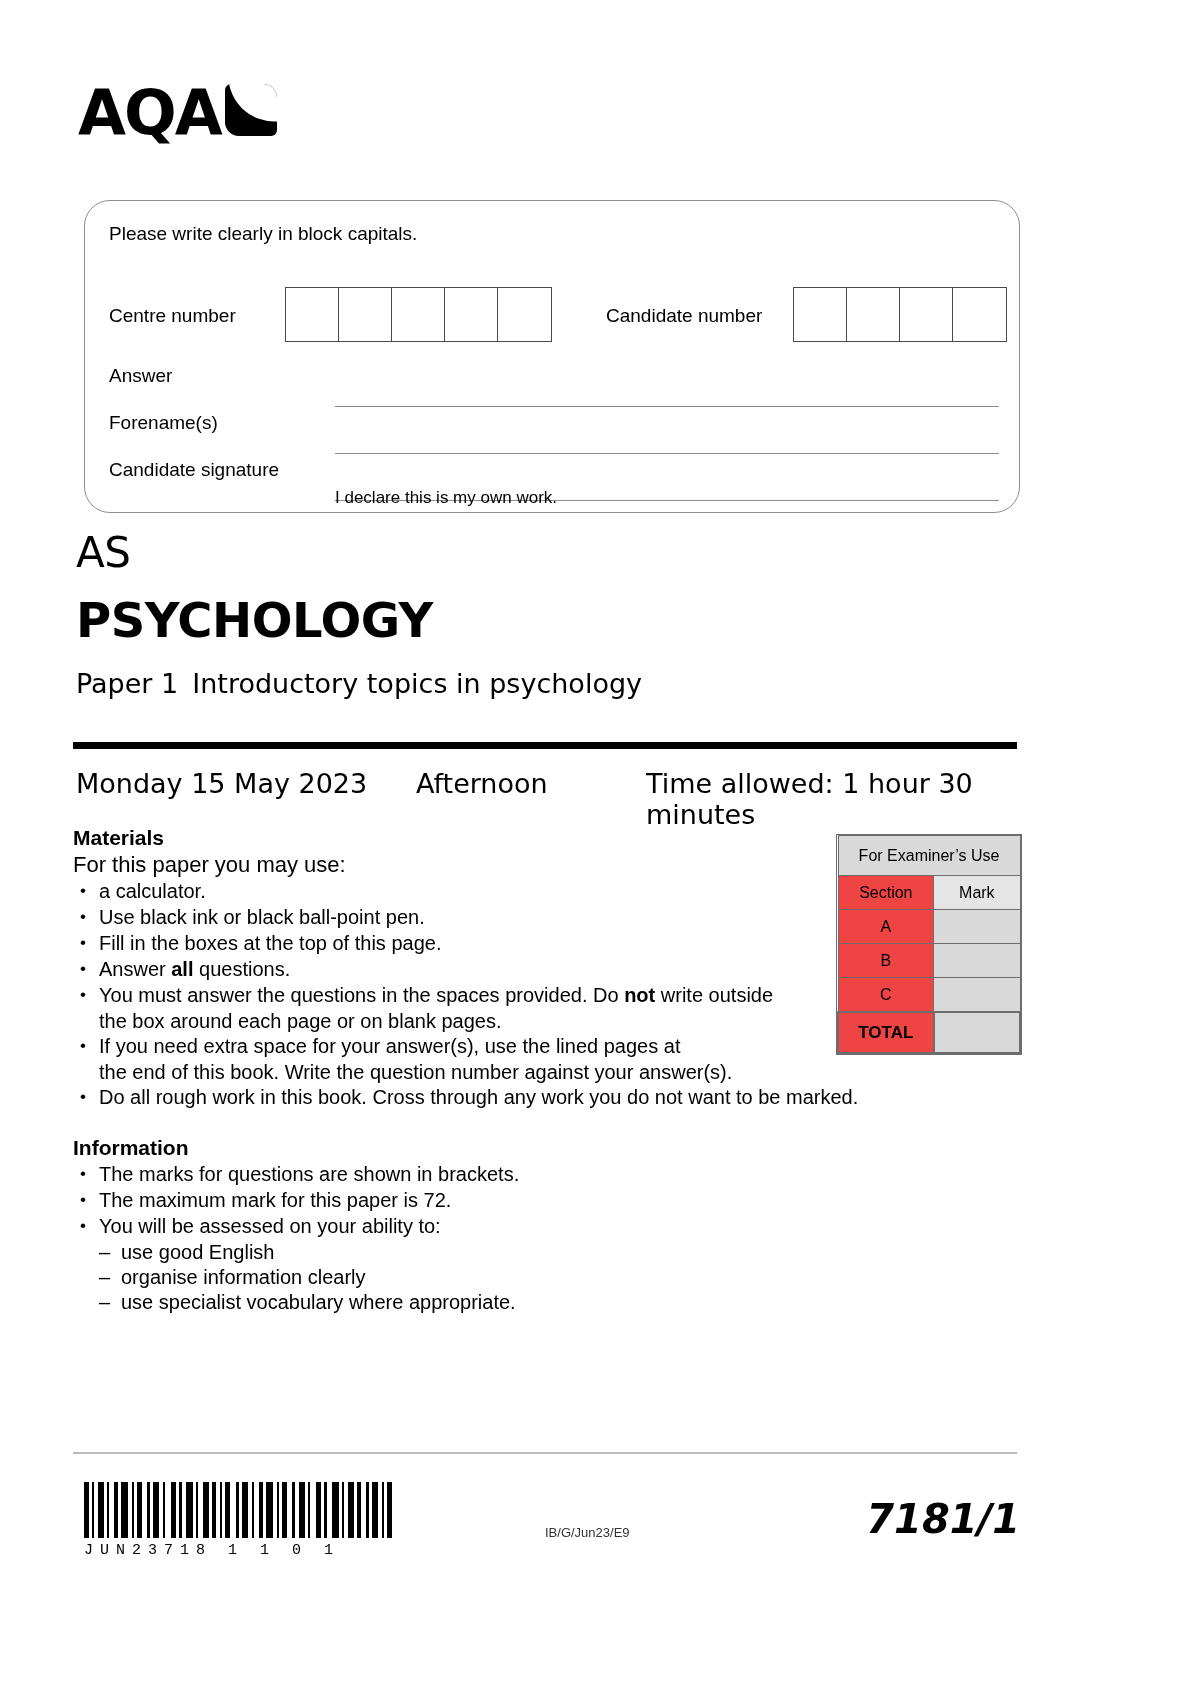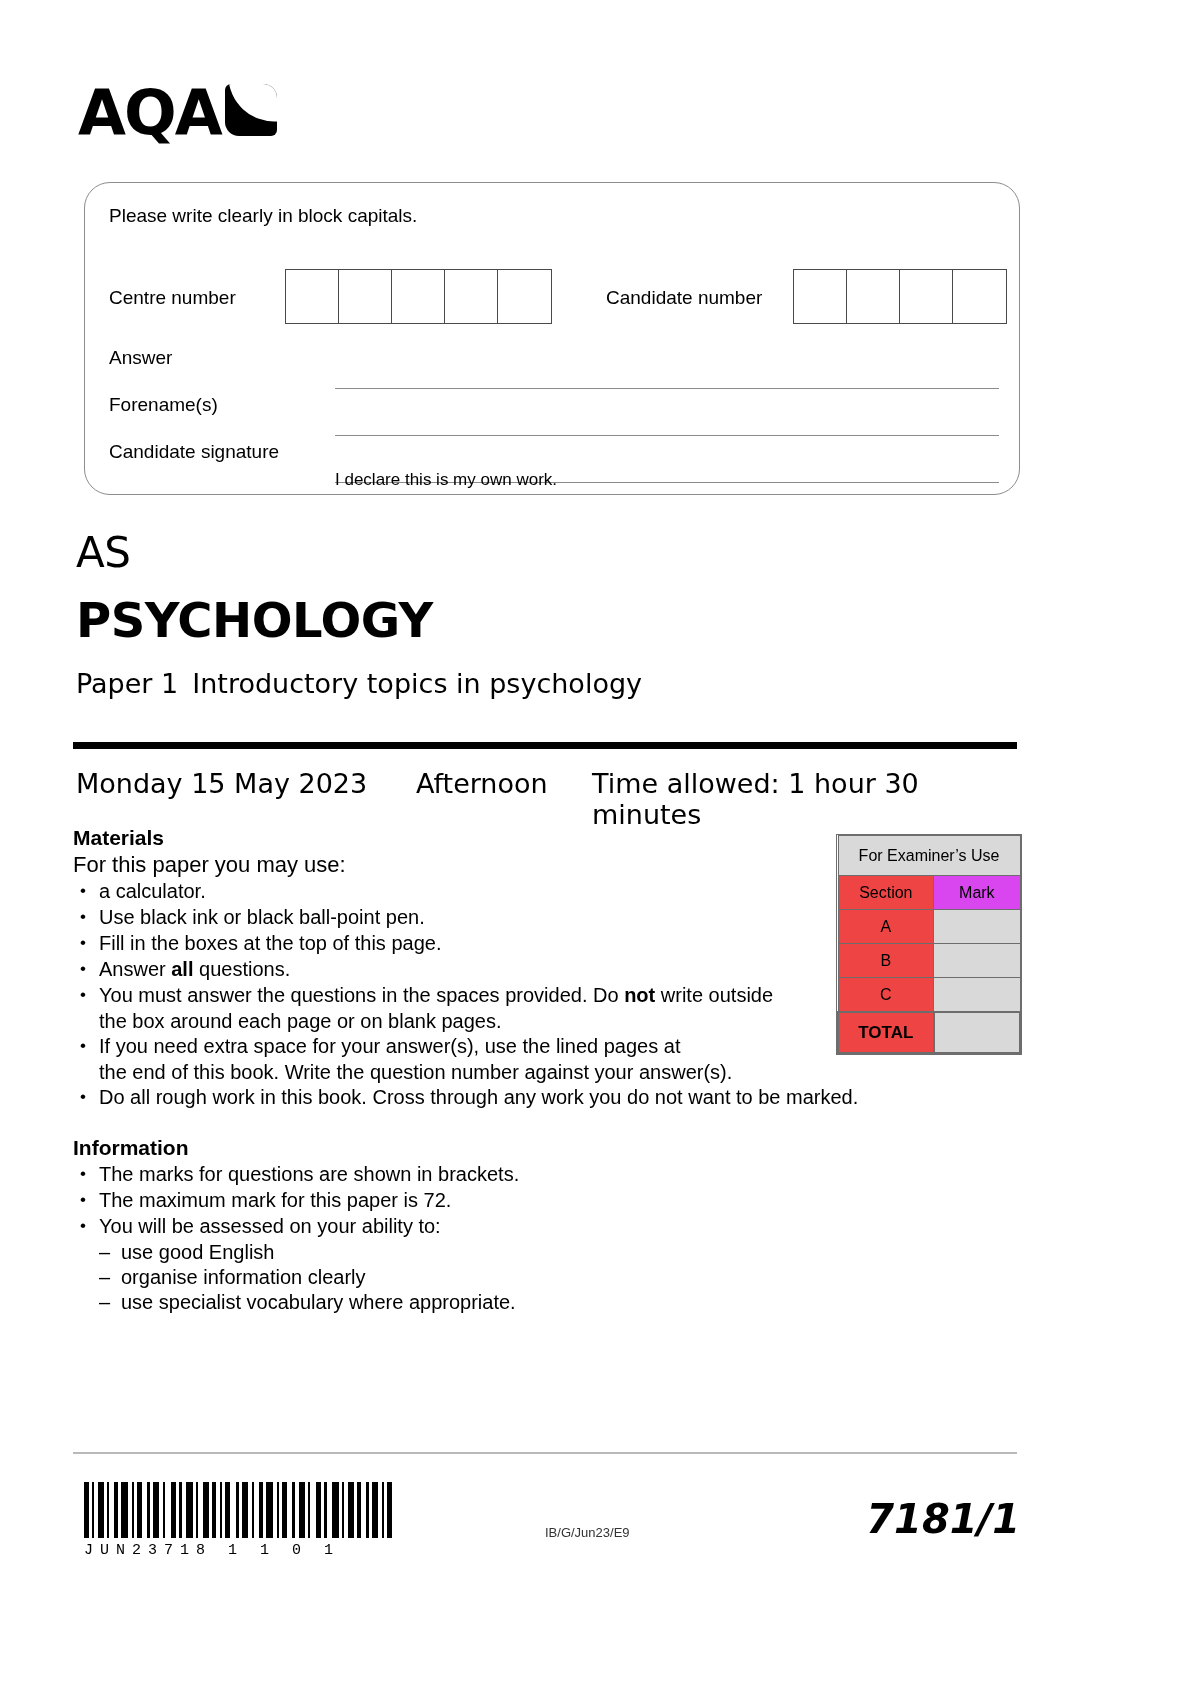--- a/index.html
+++ b/index.html
@@ -58,21 +58,21 @@
     height: 52px;
     background: #fff;
     border-radius: 0 0 0 46px;
     transform: rotate(-2deg);
   }
 
   
   .details-box {
     position: absolute;
     left: 84px;
-    top: 182px;
+    top: 200px;
     width: 936px;
     height: 313px;
     border: 1.5px solid #8d8d8d;
     border-radius: 26px;
     box-sizing: border-box;
     background: #fff;
   }
   .block-caps {
     position: absolute;
     left: 24px;
@@ -184,21 +184,21 @@
   .sitting {
     position: absolute;
     left: 76px;
     top: 768px;
     width: 944px;
     font-family: "DejaVu Sans", sans-serif;
     font-size: 27px;
   }
   .sitting .s-date { position: absolute; left: 0; top: 0; }
   .sitting .s-session { position: absolute; left: 340px; top: 0; }
-  .sitting .s-time { position: absolute; left: 516px; top: 0; }
+  .sitting .s-time { position: absolute; left: 570px; top: 0; }
 
   
   .col-left {
     position: absolute;
     left: 73px;
     top: 826px;
     width: 830px;
   }
   .sec-head {
     font-weight: bold;
@@ -274,21 +274,21 @@
     text-align: center;
     vertical-align: middle;
   }
   .exam-table td.head-span {
     background: #d9d9d9;
     height: 37px;
     font-size: 16px;
   }
   .exam-table td.col-sec { width: 96px; background: #ef4444; }
   .exam-table td.col-mark { width: 88px; background: #d9d9d9; }
-  .exam-table td.col-mark-hdr { background: #d946ef; }
+  .exam-table td.col-mark-hdr { background: #e5e5e5; }
   .exam-table td.total-lbl {
     font-weight: bold;
     font-size: 17px;
     height: 37px;
     border-width: 2px;
   }
   .exam-table td.total-val {
     background: #d9d9d9;
     border-width: 2px;
   }

